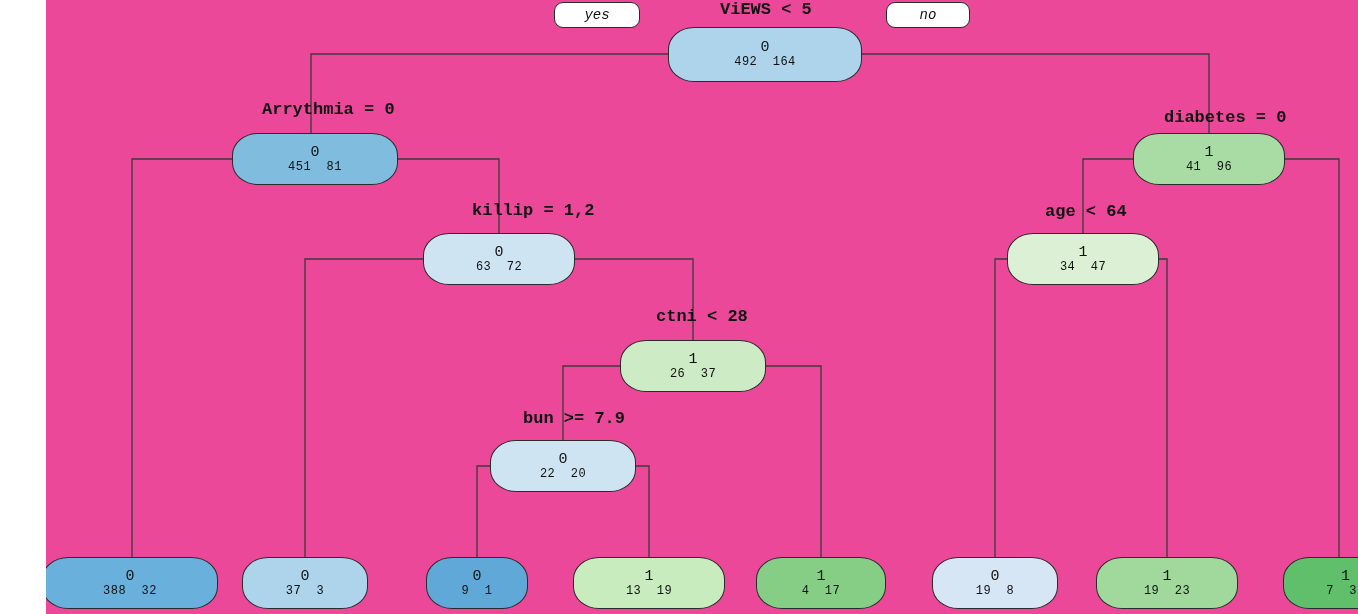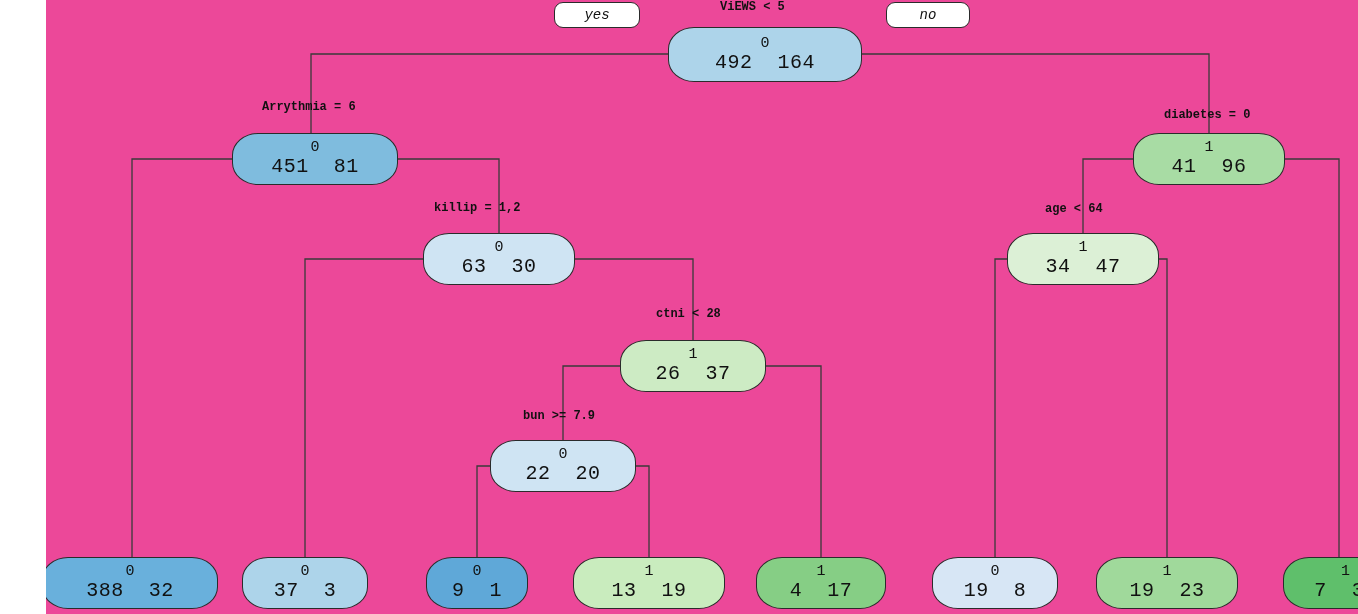--- a/index.html
+++ b/index.html
@@ -20,24 +20,24 @@
     display:flex;
     flex-direction:column;
     align-items:center;
     justify-content:center;
     color:#111111;
     text-align:center;
     line-height:1.06;
     z-index:3;
   }
   .node .cls{font-size:15px;}
-  .node .cnt{font-size:20px;letter-spacing:0.5px;white-space:pre;}
+  .node .cnt{font-size:12px;letter-spacing:0.5px;white-space:pre;}
   .nlabel{
     position:absolute;
-    font-size:12px;
+    font-size:17px;
     font-weight:bold;
     color:#111111;
     white-space:nowrap;
     z-index:4;
   }
   .ynbox{
     position:absolute;
     box-sizing:border-box;
     border:1.3px solid #2b2b2b;
     border-radius:9px;
@@ -81,31 +81,31 @@
   <div id="nodes-layer">
       <div class="node" style="left: 622px; top: 27px; width: 194px; height: 55px; background: rgb(173, 212, 234);">
         <div class="cls">0</div>
         <div class="cnt">492  164</div>
       </div>
       <div class="nlabel" style="left: 674px; top: 0px;">ViEWS &lt; 5</div>
       <div class="node" style="left: 186px; top: 133px; width: 166px; height: 52px; background: rgb(127, 188, 222);">
         <div class="cls">0</div>
         <div class="cnt">451  81</div>
       </div>
-      <div class="nlabel" style="left: 216px; top: 100px;">Arrythmia = 6</div>
+      <div class="nlabel" style="left: 216px; top: 100px;">Arrythmia = 0</div>
       <div class="node" style="left: 1087px; top: 133px; width: 152px; height: 52px; background: rgb(168, 220, 164);">
         <div class="cls">1</div>
         <div class="cnt">41  96</div>
       </div>
       <div class="nlabel" style="left: 1118px; top: 108px;">diabetes = 0</div>
       <div class="node" style="left: 377px; top: 233px; width: 152px; height: 52px; background: rgb(207, 228, 243);">
         <div class="cls">0</div>
-        <div class="cnt">63  30</div>
+        <div class="cnt">63  72</div>
       </div>
-      <div class="nlabel" style="left: 388px; top: 201px;">killip = 1,2</div>
+      <div class="nlabel" style="left: 426px; top: 201px;">killip = 1,2</div>
       <div class="node" style="left: 961px; top: 233px; width: 152px; height: 52px; background: rgb(220, 240, 214);">
         <div class="cls">1</div>
         <div class="cnt">34  47</div>
       </div>
       <div class="nlabel" style="left: 999px; top: 202px;">age &lt; 64</div>
       <div class="node" style="left: 574px; top: 340px; width: 146px; height: 52px; background: rgb(205, 235, 196);">
         <div class="cls">1</div>
         <div class="cnt">26  37</div>
       </div>
       <div class="nlabel" style="left: 610px; top: 307px;">ctni &lt; 28</div>

